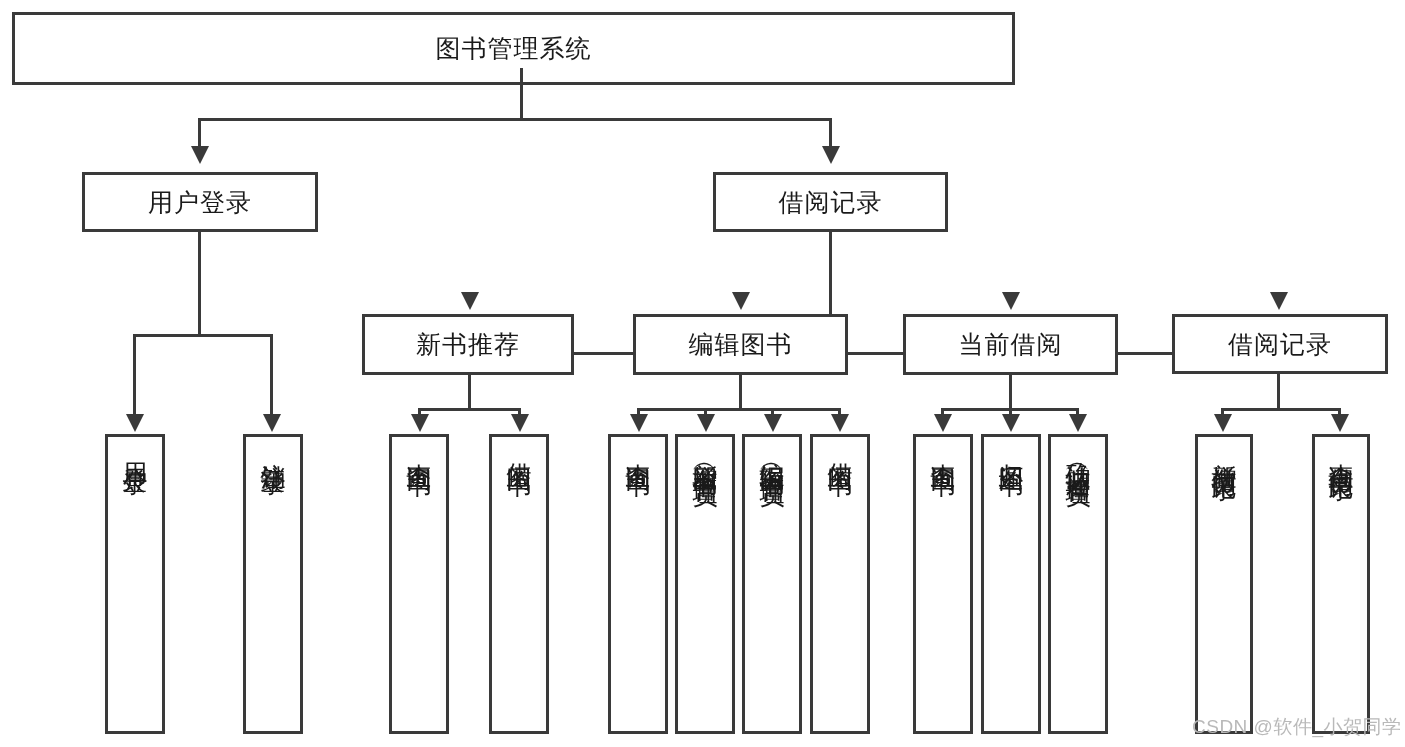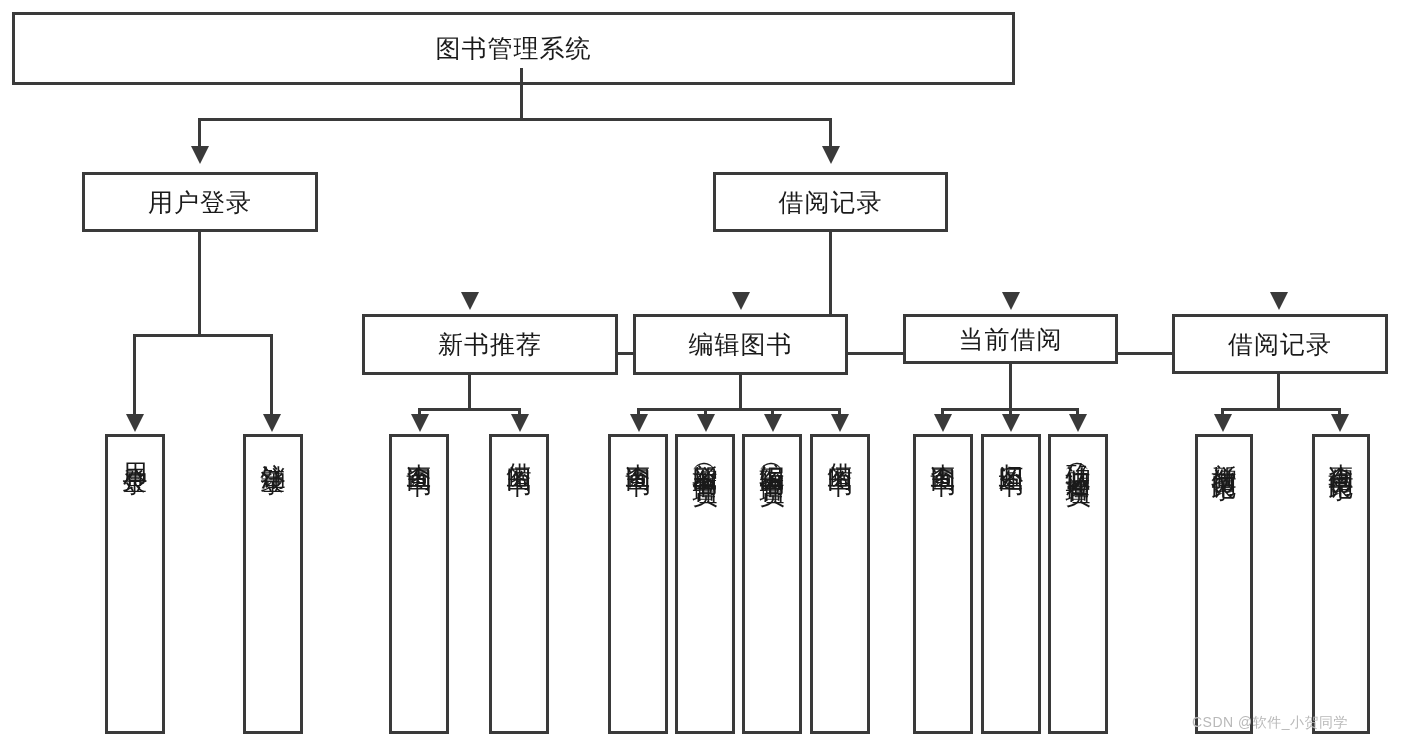--- a/index.html
+++ b/index.html
@@ -57,21 +57,21 @@
     width: 0;
     height: 0;
     border-left: 9px solid transparent;
     border-right: 9px solid transparent;
     border-top: 18px solid #3a3a3a;
   }
   
   #watermark {
     position: absolute;
     color: #b9b9b9;
-    font-size: 14px;
+    font-size: 19px;
     white-space: nowrap;
     letter-spacing: 0.5px;
   }
 </style>
 </head>
 <body>
 
 <div id="canvas">
 
   <div class="node h" style="left:12px; top:12px; width:1003px; height:73px;">
@@ -111,27 +111,27 @@
 
   <div class="conn vline" style="left:739px; top:352px; width:3px; height:24px;"></div>
   <div class="arrow" style="left:732px; top:292px;"></div>
 
   <div class="conn vline" style="left:1009px; top:352px; width:3px; height:24px;"></div>
   <div class="arrow" style="left:1002px; top:292px;"></div>
 
   <div class="conn vline" style="left:1277px; top:352px; width:3px; height:24px;"></div>
   <div class="arrow" style="left:1270px; top:292px;"></div>
 
-  <div class="node h" style="left:362px; top:314px; width:256px; height:61px;">
+  <div class="node h" style="left:362px; top:314px; width:212px; height:61px;">
     <span>新书推荐</span>
   </div>
   <div class="node h" style="left:633px; top:314px; width:215px; height:61px;">
     <span>编辑图书</span>
   </div>
-  <div class="node h" style="left:903px; top:314px; width:215px; height:50px;">
+  <div class="node h" style="left:903px; top:314px; width:215px; height:61px;">
     <span>当前借阅</span>
   </div>
   <div class="node h" style="left:1172px; top:314px; width:216px; height:60px;">
     <span>借阅记录</span>
   </div>
 
   <div class="conn vline" style="left:468px; top:375px; width:3px; height:35px;"></div>
   <div class="conn hline" style="left:418px; top:408px; width:103px; height:3px;"></div>
   <div class="conn vline" style="left:418px; top:408px; width:3px; height:8px;"></div>
   <div class="arrow" style="left:411px; top:414px;"></div>

